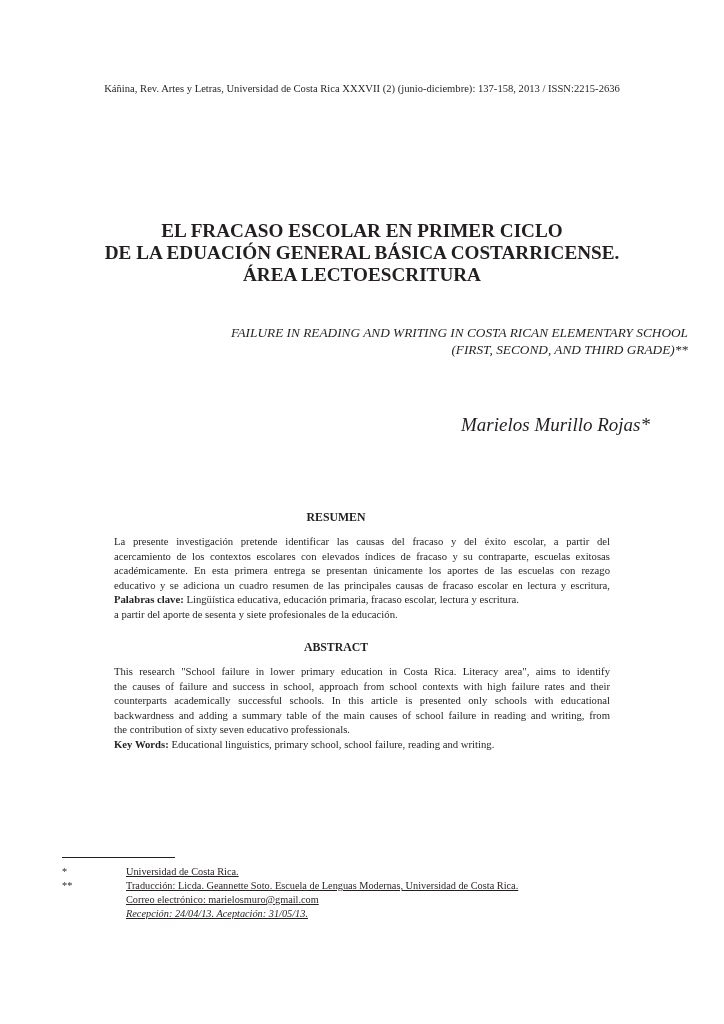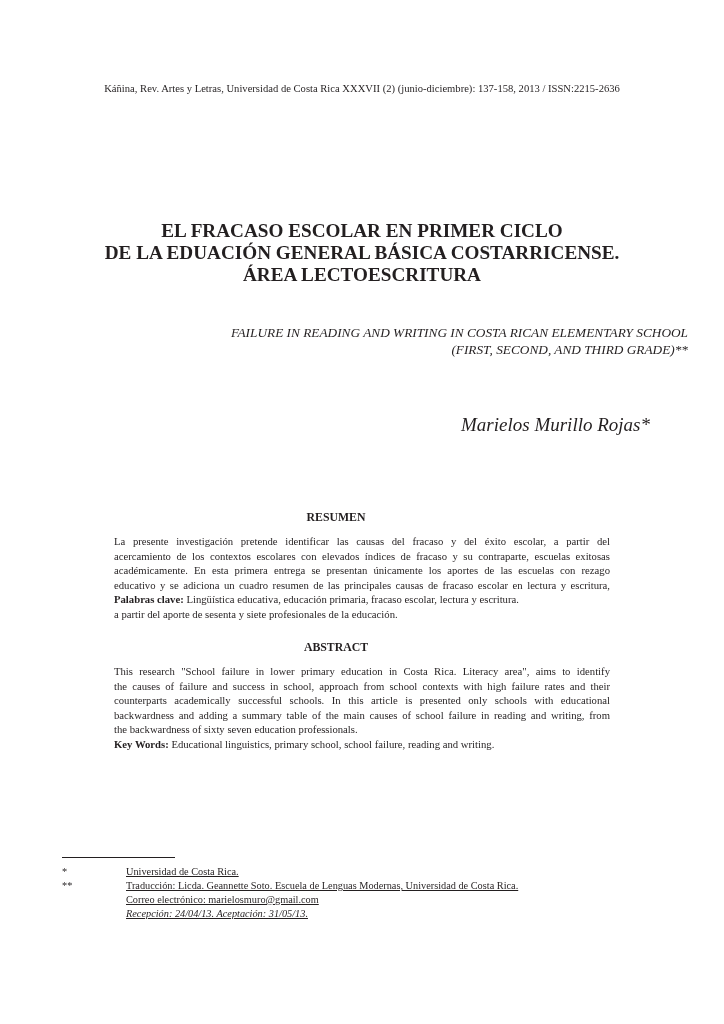--- a/index.html
+++ b/index.html
@@ -76,21 +76,21 @@
   <span class="line last"><span class="kw-label">Palabras clave:</span><span> Lingüística educativa, educación primaria, fracaso escolar, lectura y escritura.</span></span>
   <span class="line last">a partir del aporte de sesenta y siete profesionales de la educación.</span>
 </div>
 
 <div id="abstract-heading" class="abs section-heading">ABSTRACT</div>
 <div id="abstract-body" class="abs para">
   <span class="line">This research "School failure in lower primary education in Costa Rica. Literacy area", aims to identify</span>
   <span class="line">the causes of failure and success in school, approach from school contexts with high failure rates and their</span>
   <span class="line">counterparts academically successful schools. In this article is presented only schools with educational</span>
   <span class="line">backwardness and adding a summary table of the main causes of school failure in reading and writing, from</span>
-  <span class="line last">the backwardness of sixty seven education professionals.</span>
+  <span class="line last">the contribution of sixty seven educativo professionals.</span>
   <span class="line last"><span class="kw-label">Key Words:</span><span> Educational linguistics, primary school, school failure, reading and writing.</span></span>
 </div>
 
 <div id="footnote-rule" class="abs"></div>
 
 <div id="fn1" class="abs fn">
   <span class="mark">*</span><span class="txt">Universidad de Costa Rica.</span>
 </div>
 <div id="fn2" class="abs fn">
   <span class="mark">**</span><span class="txt">Traducción: Licda. Geannette Soto. Escuela de Lenguas Modernas, Universidad de Costa Rica.</span>

